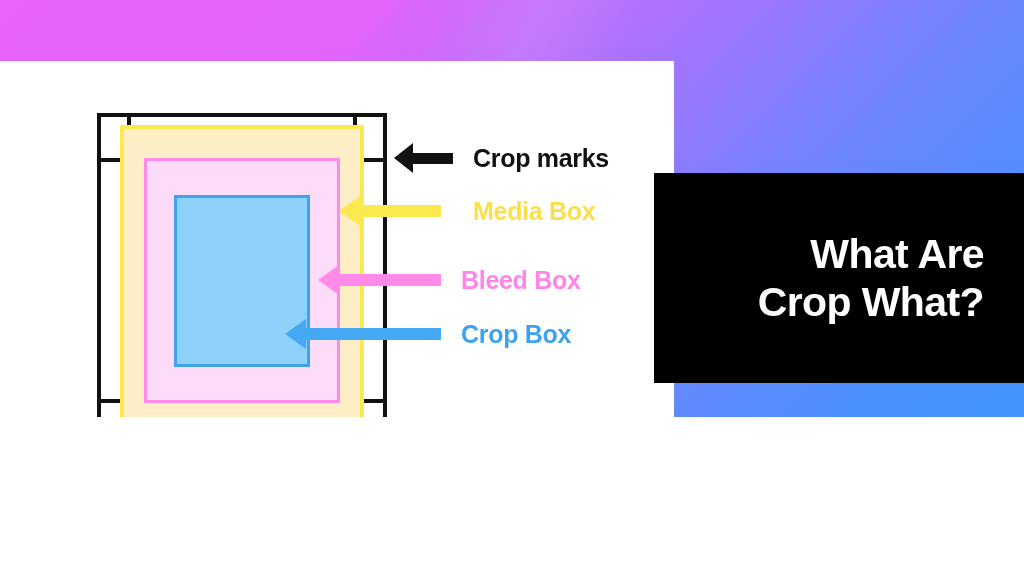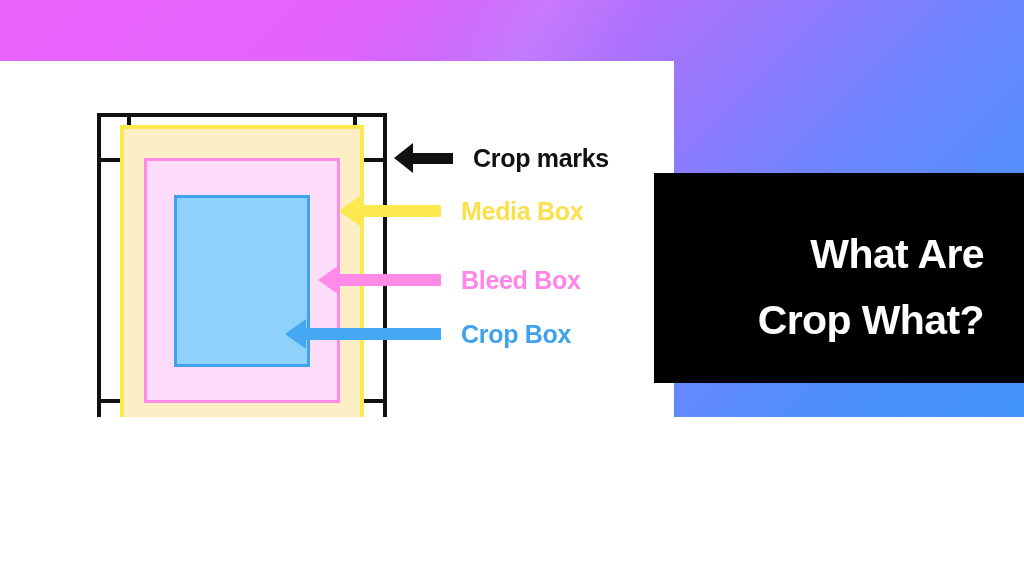--- a/index.html
+++ b/index.html
@@ -55,21 +55,20 @@
     padding-right: 40px;
   }
   .title-line {
     color: #ffffff;
     font-size: 41px;
     font-weight: bold;
     line-height: 1.18;
     letter-spacing: -0.6px;
     text-align: right;
     white-space: nowrap;
-    margin-top: 18px;
   }
 
   
   #diagram {
     position: absolute;
     left: 97px;
     top: 113px;
     width: 290px;
     height: 335px;
   }
@@ -146,21 +145,21 @@
     margin-left: 20px;
   }
 
   
   #callout-cropmarks { left: 394px; top: 138px; }
   #callout-cropmarks .arrow-head { border-right: 19px solid #111111; }
   #callout-cropmarks .arrow-shaft { width: 40px; background: #111111; height: 11px; }
   #callout-cropmarks .callout-label { color: #111111; }
 
   
-  #callout-media { left: 339px; top: 191px; }
+  #callout-media { left: 339px; top: 191px; gap: 12px; }
   #callout-media .arrow-head { border-right: 21px solid #fbe94f; }
   #callout-media .arrow-shaft { width: 81px; background: #fbe94f; }
   #callout-media .callout-label { color: #fbe04b; }
 
   
   #callout-bleed { left: 318px; top: 260px; }
   #callout-bleed .arrow-head { border-right: 21px solid #ff8ae8; }
   #callout-bleed .arrow-shaft { width: 102px; background: #ff8ae8; }
   #callout-bleed .callout-label { color: #ff85e6; }
 

